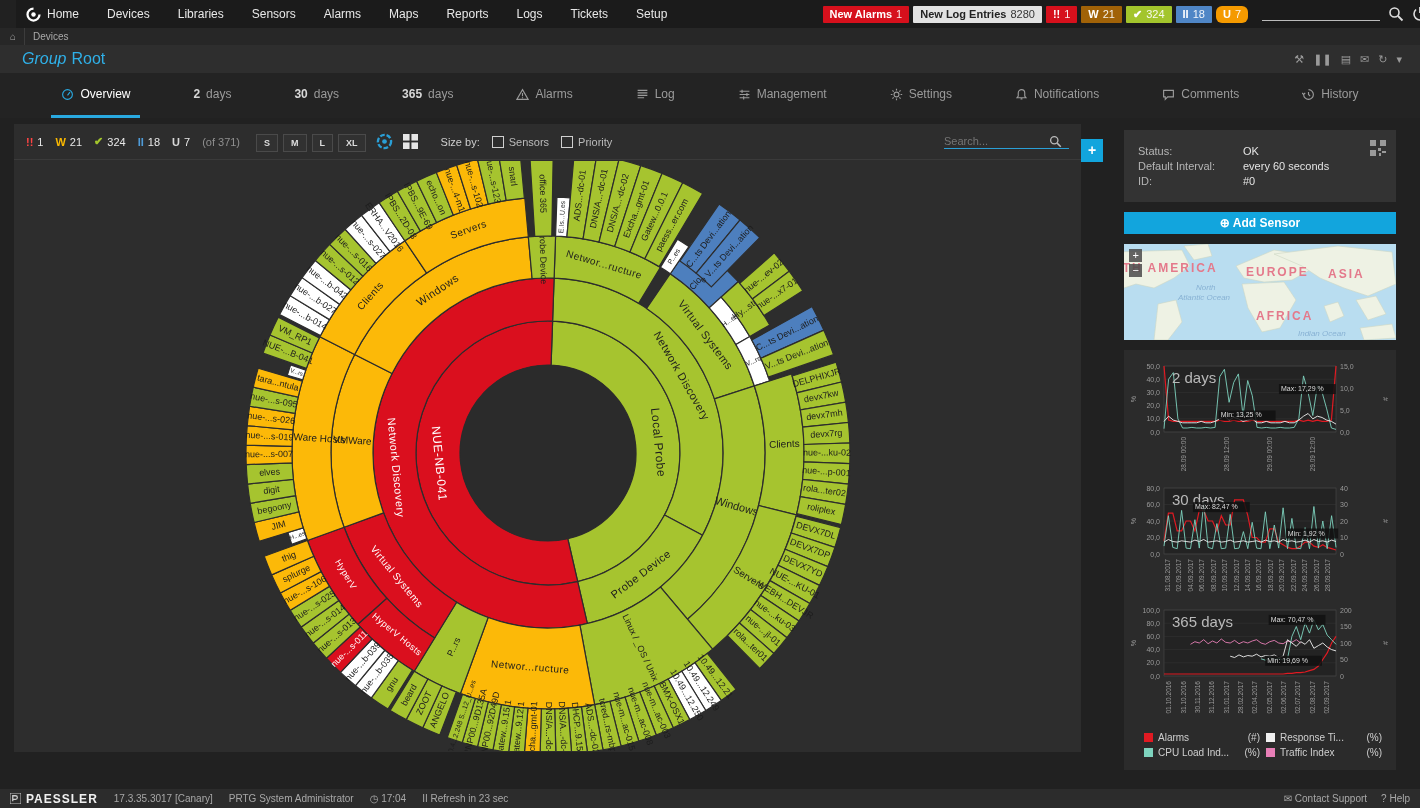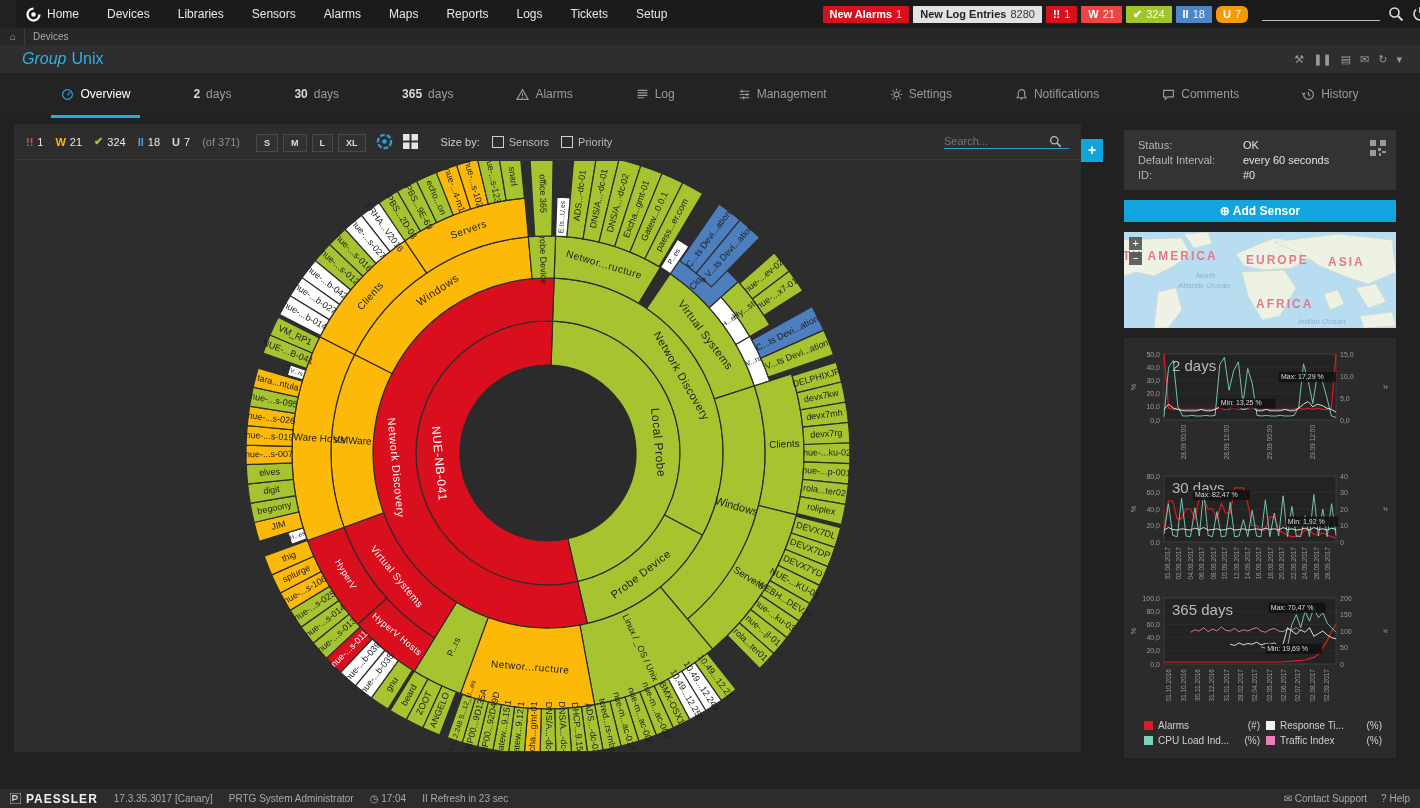--- a/index.html
+++ b/index.html
@@ -49,21 +49,21 @@
   .szbtn { border:1px solid #4a4a4a; color:#ddd; font-size:9px; font-weight:bold; padding:3px 7px; margin-right:5px; cursor:pointer; background:#313131;}
   .viewico { margin:0 5px; cursor:pointer; display:inline-flex; }
   .cbx { width:12px; height:12px; border:1px solid #cfcfcf; background:transparent; display:inline-block; margin:0 5px 0 12px; vertical-align:-2px; cursor:pointer;}
   #sb-search { margin-left:auto; display:flex; align-items:center; border-bottom:1px solid #2a9fd6; width:125px; }
   #sb-search input { background:transparent; border:none; outline:none; color:#ddd; font-size:11px; width:105px; }
   #plusbtn { position:absolute; left:1067px; top:15px; width:22px; height:23px; background:#12a5dd; color:#fff;
     text-align:center; line-height:23px; font-size:14px; font-weight:bold; cursor:pointer; }
 
   
   #side { position:absolute; left:1124px; top:130px; width:272px; }
-  #infobox { background:#333333; padding:6px 14px; position:relative; font-size:11px; }
+  #infobox { background:#333333; padding:12px 14px; position:relative; font-size:11px; }
   .inforow { display:flex; margin:3px 0; }
   .inforow .k { width:105px; color:#b5b5b5; }
   .inforow .v { color:#e3e3e3; }
   #qr { position:absolute; right:10px; top:10px; width:16px; height:16px; }
   #addsensor { margin-top:10px; background:#12a5dd; color:#fff; font-size:12px; font-weight:bold; text-align:center;
     height:22px; line-height:22px; cursor:pointer; }
   #map { margin-top:10px; position:relative; width:272px; height:96px; background:#b9ddf0; overflow:hidden; }
   #graphbox { margin-top:10px; background:#2b2b2b; padding:6px 0 4px 0; }
   #legend { display:grid; grid-template-columns:1fr 1fr; gap:4px 6px; padding:10px 14px 8px 20px; font-size:10px; color:#cfcfcf;}
   .leg { display:flex; align-items:center; gap:5px; }
@@ -94,21 +94,21 @@
       <span class="nav-item">Maps</span>
       <span class="nav-item">Reports</span>
       <span class="nav-item">Logs</span>
       <span class="nav-item">Tickets</span>
       <span class="nav-item">Setup</span>
     </div>
   <div id="badges">
       <span class="chip" style="background: rgb(214, 16, 28); color: rgb(255, 255, 255);"><span>New Alarms</span><span class="cnt">1</span></span>
       <span class="chip" style="background: rgb(226, 226, 226); color: rgb(34, 34, 34);"><span>New Log Entries</span><span class="cnt">8280</span></span>
       <span class="chip" style="background: rgb(214, 16, 28); color: rgb(255, 255, 255);"><span>!!</span><span class="cnt">1</span></span>
-      <span class="chip" style="background: #ef4444; color: rgb(255, 255, 255);"><span>W</span><span class="cnt">21</span></span>
+      <span class="chip" style="background: #a16207; color: rgb(255, 255, 255);"><span>W</span><span class="cnt">21</span></span>
       <span class="chip" style="background: rgb(163, 197, 44); color: rgb(255, 255, 255);"><span>✔</span><span class="cnt">324</span></span>
       <span class="chip" style="background: rgb(79, 134, 198); color: rgb(255, 255, 255);"><span>II</span><span class="cnt">18</span></span>
       <span class="chip" style="background: rgb(245, 154, 0); color: rgb(255, 255, 255); border-radius: 6px;"><span>U</span><span class="cnt">7</span></span>
     </div>
   <input id="nav-search" type="text" style="">
   <svg class="nav-ico" viewBox="0 0 16 16">
       <circle cx="6.5" cy="6.5" r="4.5" fill="none" stroke="#ddd" stroke-width="1.6"></circle>
       <line x1="10" y1="10" x2="14.5" y2="14.5" stroke="#ddd" stroke-width="1.8"></line>
     </svg>
   <svg class="nav-ico" viewBox="0 0 16 16">
@@ -117,21 +117,21 @@
     </svg>
 </nav>
 
 <div id="crumbbar">
   <span style="margin-left:10px">⌂</span>
   <span class="sep"></span>
   <span>Devices</span>
 </div>
 
 <div id="titlebar">
-  <div id="page-title"><em>Group</em><span>Unix</span></div>
+  <div id="page-title"><em>Group</em><span>Root</span></div>
   <div id="title-actions">
       <span>⚒</span>
       <span>❚❚</span>
       <span>▤</span>
       <span>✉</span>
       <span>↻</span>
       <span>▾</span>
     </div>
 </div>
 

